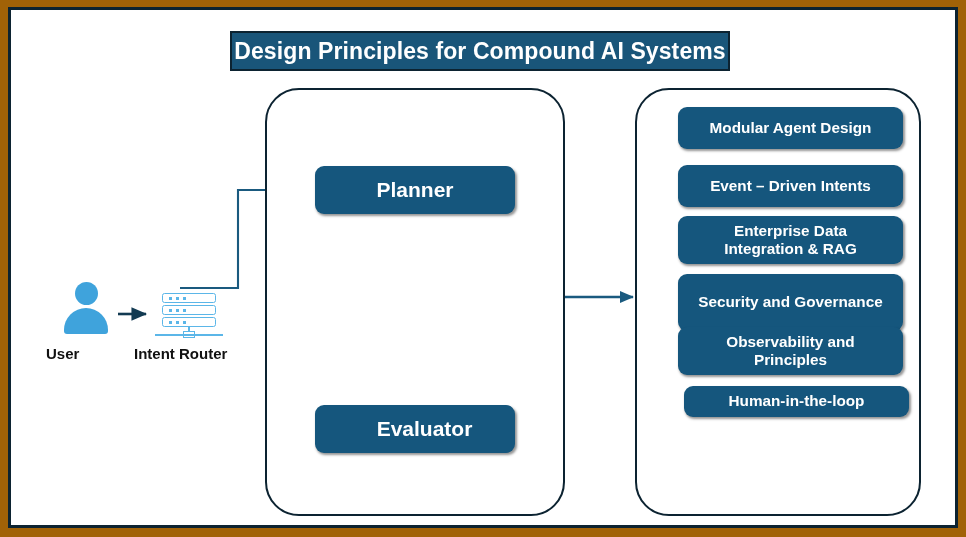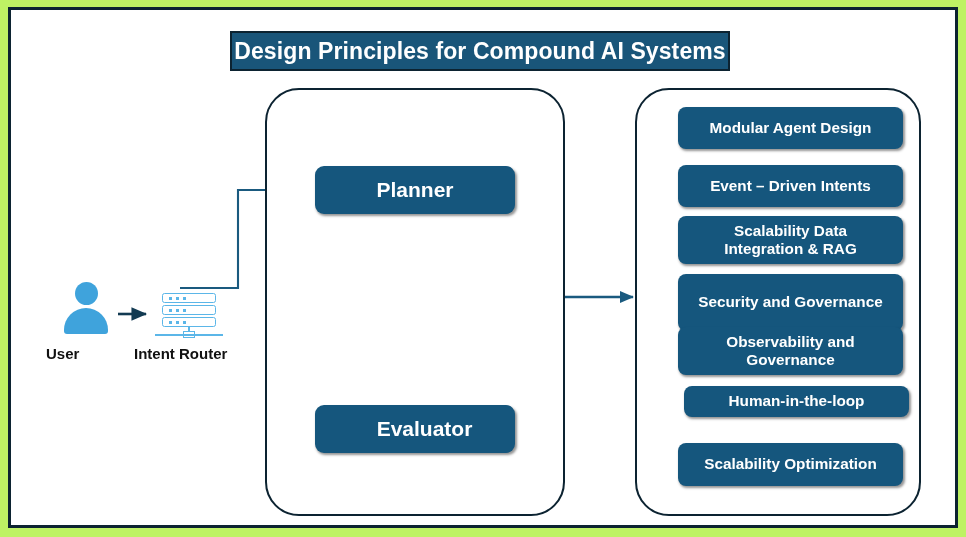--- a/index.html
+++ b/index.html
@@ -11,21 +11,21 @@
     width: 966px;
     height: 537px;
     font-family: "Liberation Sans", sans-serif;
     overflow: hidden;
   }
 
   #canvas {
     position: relative;
     width: 966px;
     height: 537px;
-    background: #bef264;
+    background: #a16207;
   }
 
   
   .page-frame {
     position: absolute;
     left: 8px;
     top: 7px;
     width: 950px;
     height: 521px;
     border: 3px solid #0c2331;
@@ -100,21 +100,21 @@
 
   
   .stage-box { left: 315px; width: 200px; height: 48px; }
   .stage-box .node-label { font-size: 21px; }
   .stage-0 { top: 166px; }
   .stage-1 { top: 243px; }
   .stage-2 { top: 324px; }
   .stage-3 { top: 405px; padding-left: 19px; }
 
   
-  .principle-box { left: 678px; width: 225px; border-radius: 8px; }
+  .principle-box { left: 678px; width: 225px; }
   .principle-box .node-label { font-size: 15.3px; }
 
   
   #connectors {
     position: absolute;
     left: 0;
     top: 0;
     width: 966px;
     height: 537px;
     pointer-events: none;
@@ -301,28 +301,25 @@
 
   <div class="panel right-panel"></div>
 
   <div class="node-box principle-box" style="top:107px;height:42px;">
     <span class="node-label">Modular Agent Design</span>
   </div>
   <div class="node-box principle-box" style="top:165px;height:42px;">
     <span class="node-label">Event – Driven Intents</span>
   </div>
   <div class="node-box principle-box" style="top:216px;height:48px;">
-    <span class="node-label"><span>Scalability Data</span><br><span>Integration &amp; RAG</span></span>
+    <span class="node-label"><span>Enterprise Data</span><br><span>Integration &amp; RAG</span></span>
   </div>
   <div class="node-box principle-box" style="top:274px;height:57px;">
     <span class="node-label">Security and Governance</span>
   </div>
   <div class="node-box principle-box" style="top:327px;height:48px;">
-    <span class="node-label"><span>Observability and</span><br><span>Governance</span></span>
+    <span class="node-label"><span>Observability and</span><br><span>Principles</span></span>
   </div>
   <div class="node-box principle-box" style="top:386px;height:31px;margin-left:6px;">
     <span class="node-label">Human-in-the-loop</span>
   </div>
-  <div class="node-box principle-box" style="top:443px;height:43px;">
-    <span class="node-label">Scalability Optimization</span>
-  </div>
 
 </div>
 
 </body></html>

